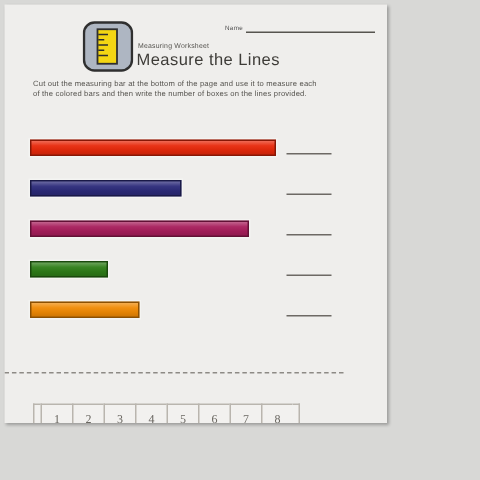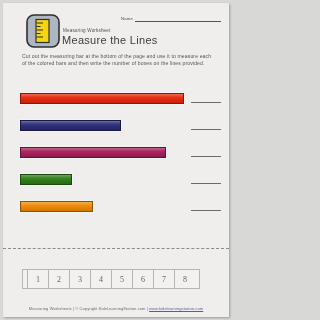--- a/index.html
+++ b/index.html
@@ -12,24 +12,25 @@
     height: 320px;
     overflow: hidden;
     font-family: "Liberation Sans", sans-serif;
   }
 
   .page {
     position: absolute;
     left: 3px;
     top: 3px;
     width: 226px;
-    height: 314px;
+    height: 279px;
     background: #efeeec;
     box-shadow: 1px 1px 2px rgba(0,0,0,0.28);
     overflow: hidden;
+    padding-left: 29px;
   }
 
   
   .header {
     position: relative;
     height: 46px;
   }
 
   .ruler-icon {
     position: absolute;

